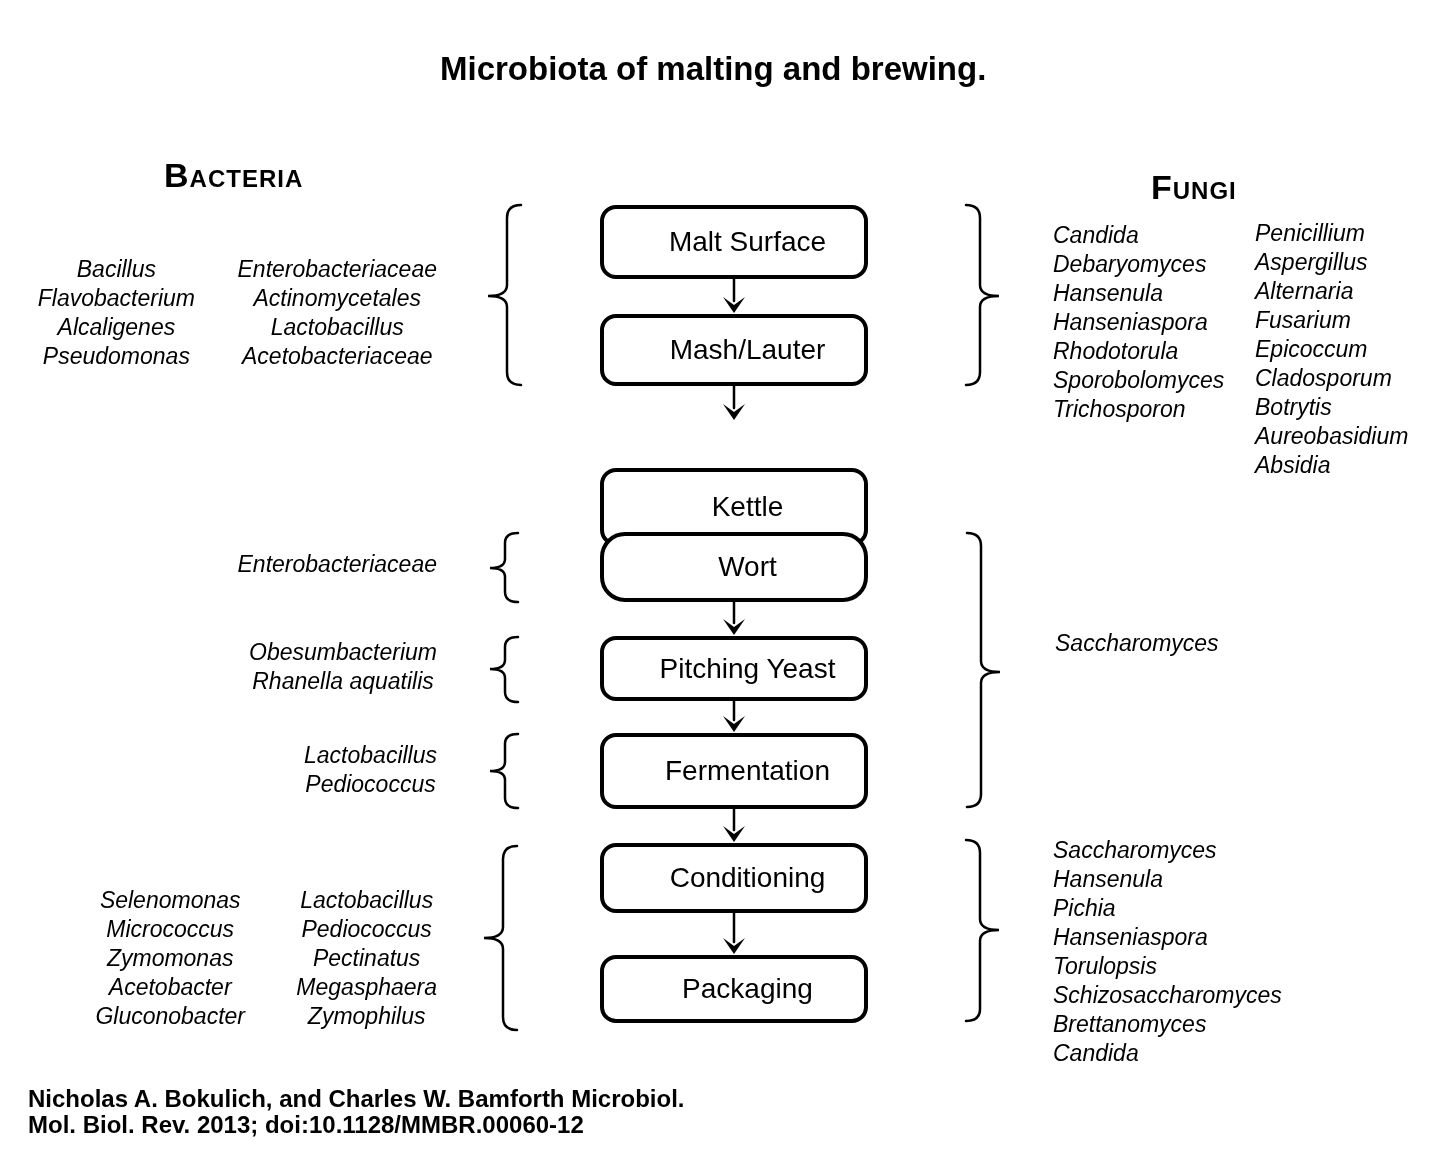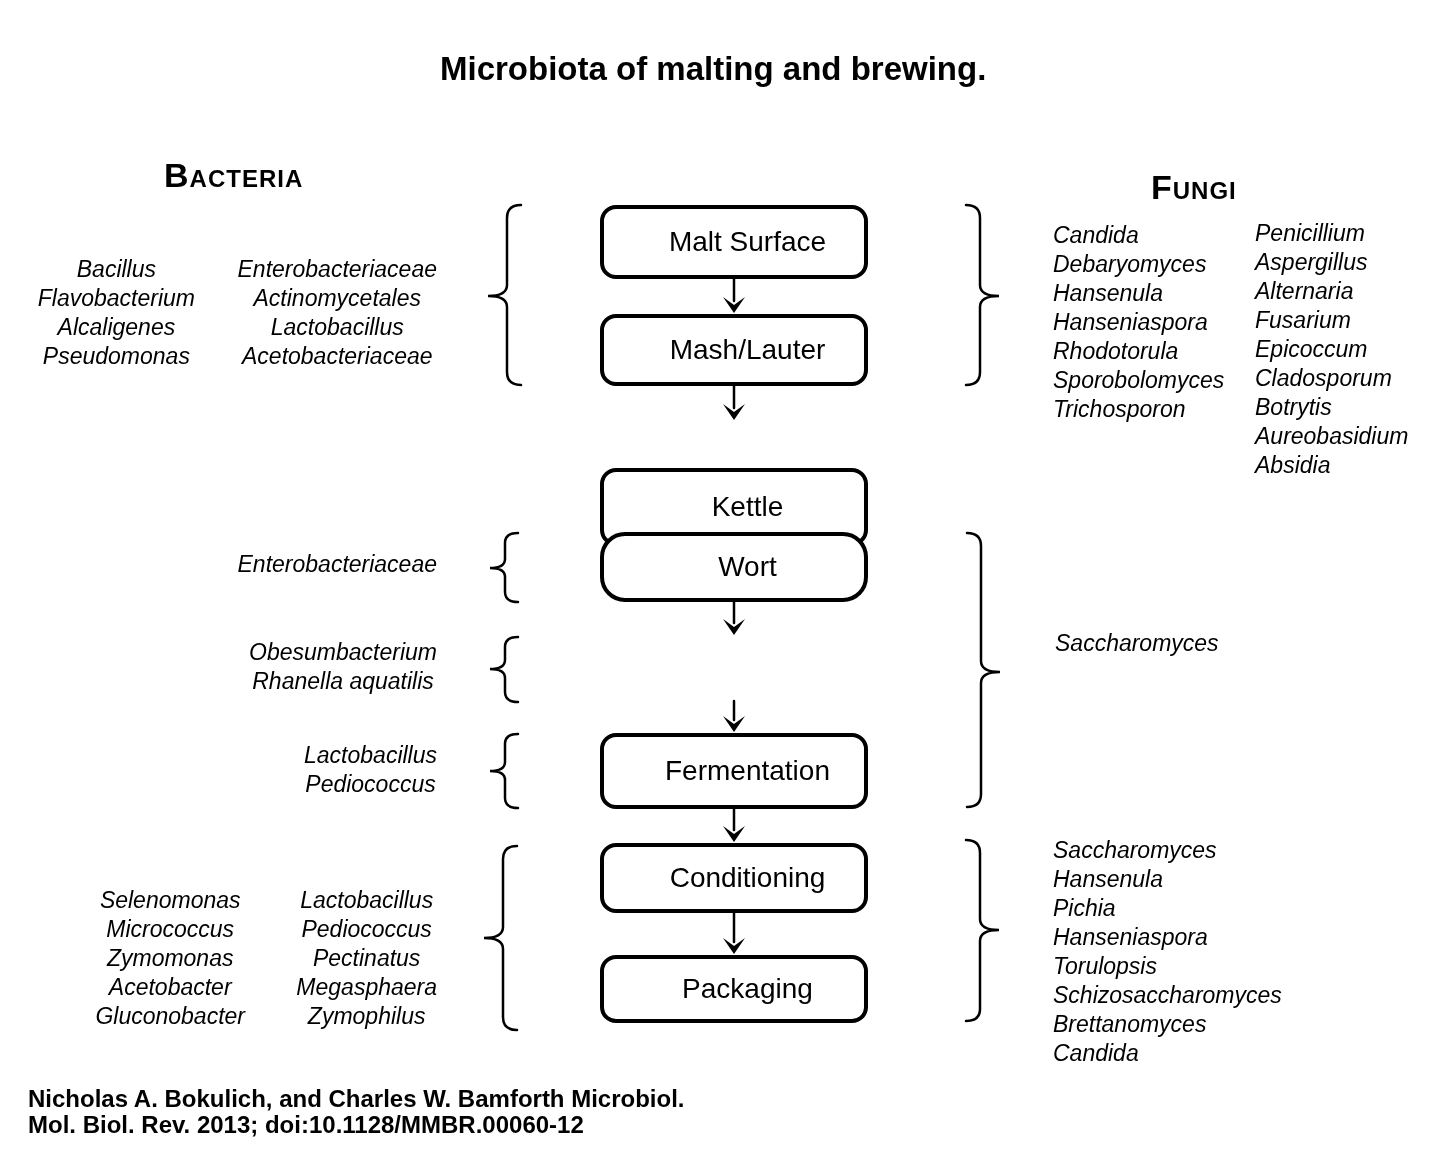--- a/index.html
+++ b/index.html
@@ -113,20 +113,21 @@
 
     <path class="stroke" d="M966,205 Q980,205 980,218 L980,285 Q980,296 999,296 Q980,296 980,307 L980,372 Q980,385 966,385"></path>
     <path class="stroke" d="M967,533 Q981,533 981,546 L981,661 Q981,672 1000,672 Q981,672 981,683 L981,794 Q981,807 967,807"></path>
     <path class="stroke" d="M966,840 Q980,840 980,853 L980,919 Q980,930 999,930 Q980,930 980,941 L980,1009 Q980,1021 966,1021"></path>
   </svg>
 
   <div class="box" id="box-malt">Malt Surface</div>
   <div class="box" id="box-mash">Mash/Lauter</div>
   <div class="box" id="box-kettle">Kettle</div>
   <div class="box" id="box-wort">Wort</div>
+  <div class="box" id="box-pitch">Pitching Yeast</div>
   <div class="box" id="box-ferment">Fermentation</div>
   <div class="box" id="box-cond">Conditioning</div>
   <div class="box" id="box-pack">Packaging</div>
 
   <div class="list right" id="bact-malt-col1">
       <div>Bacillus</div>
       <div>Flavobacterium</div>
       <div>Alcaligenes</div>
       <div>Pseudomonas</div>
     </div>

